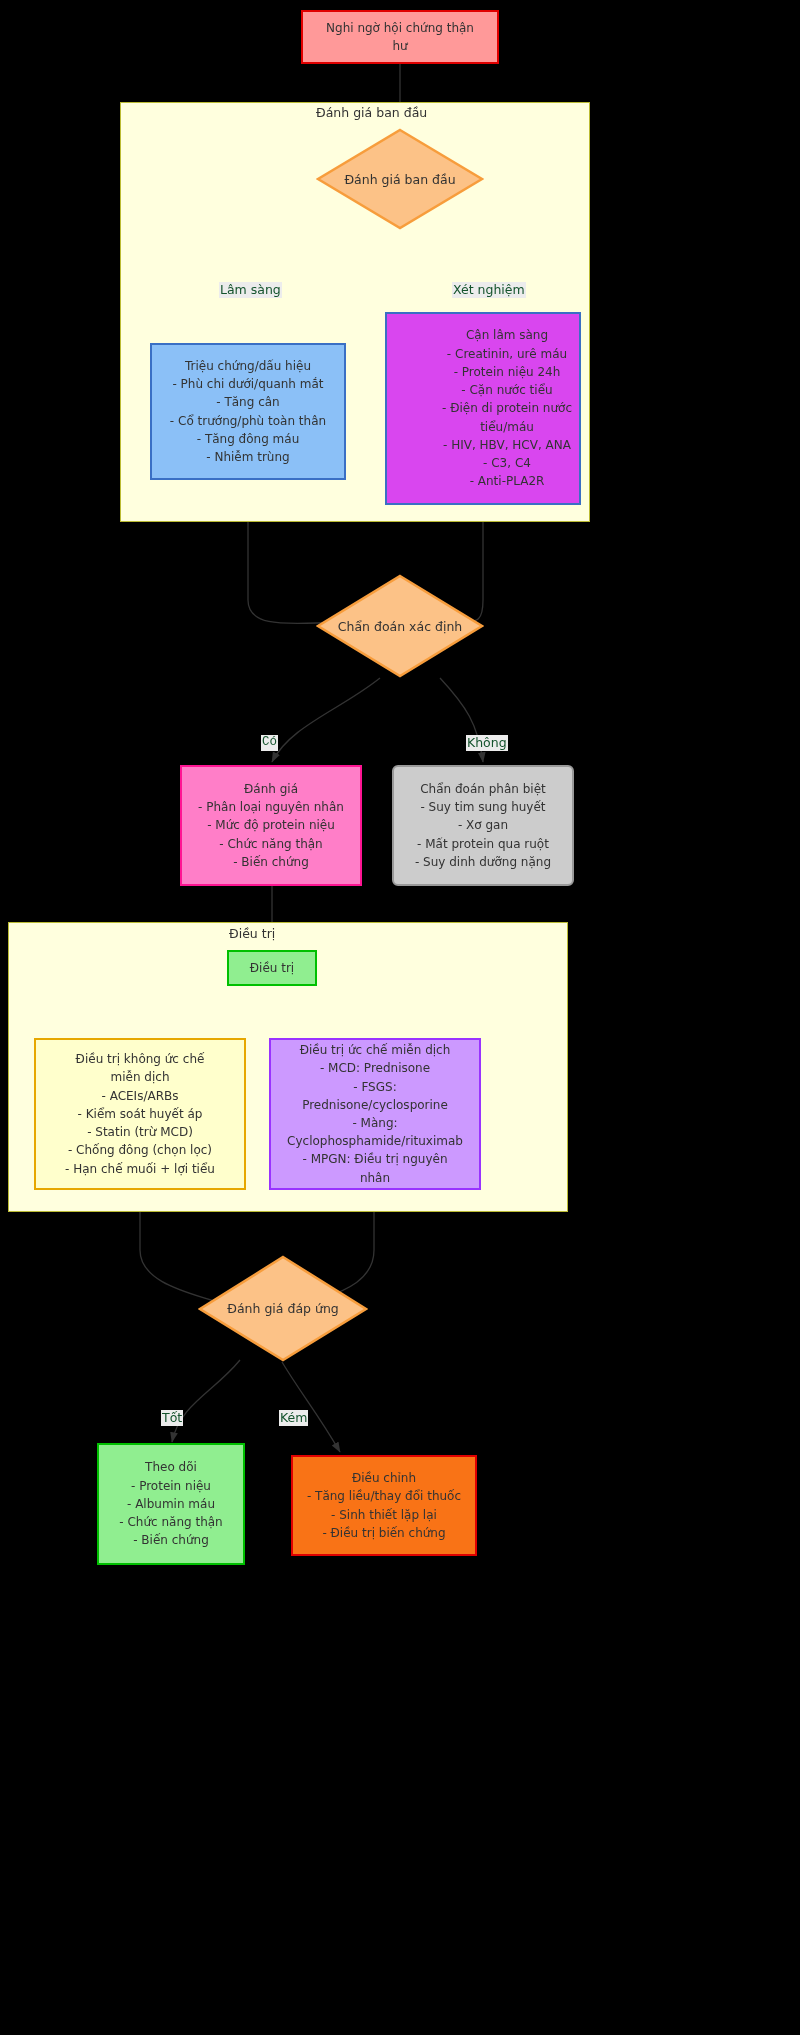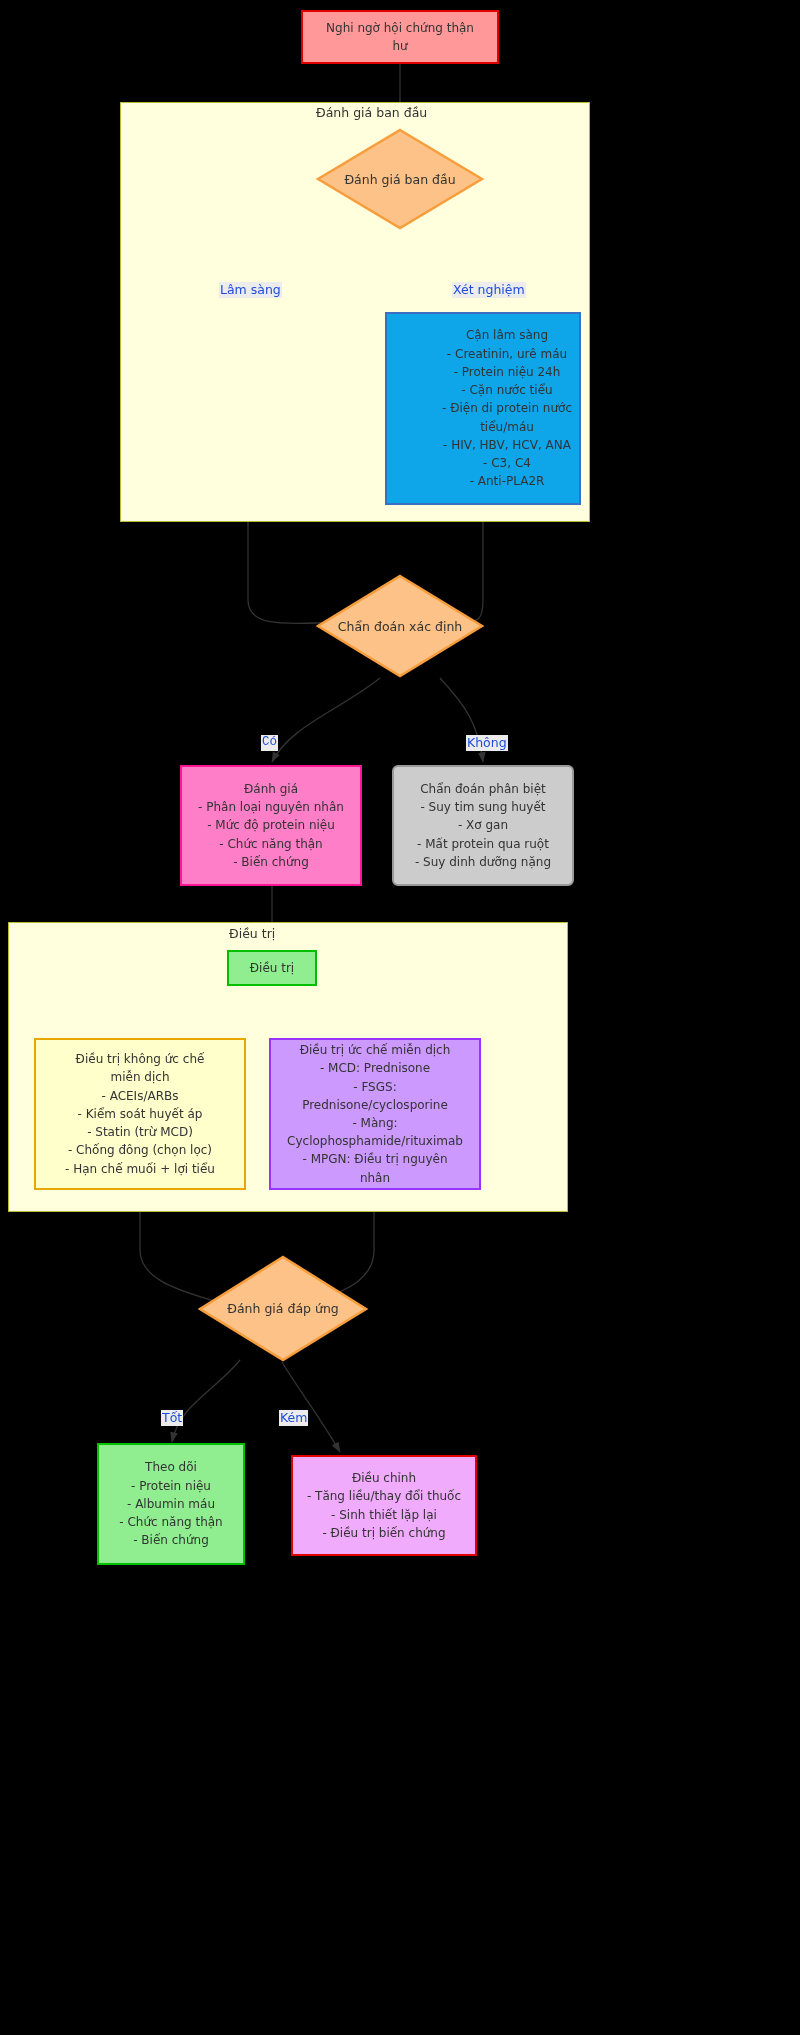--- a/index.html
+++ b/index.html
@@ -7,21 +7,21 @@
   #canvas{position:absolute;left:0;top:0;width:800px;height:2035px;}
   svg.edges{position:absolute;left:0;top:0;width:800px;height:2035px;pointer-events:none;}
   .node{position:absolute;box-sizing:border-box;display:flex;align-items:center;justify-content:center;text-align:center;z-index:3;}
   .node .txt{white-space:pre-line;line-height:1.52;font-size:12px;color:#333;}
   .rect{border-width:2px;border-style:solid;}
   .subgraph{position:absolute;box-sizing:border-box;background:#ffffde;border:1px solid #bbbb33;z-index:1;}
   .sublabel{position:absolute;font-size:12.5px;color:#333;z-index:4;white-space:nowrap;}
   .diamond{position:absolute;z-index:3;}
   .diamond .dshape{position:absolute;left:0;top:0;width:100%;height:100%;}
   .diamond .dtxt{position:absolute;left:0;top:0;width:100%;height:100%;display:flex;align-items:center;justify-content:center;font-size:12.5px;color:#333;white-space:nowrap;}
-  .edgelabel{position:absolute;background:#ececec;font-size:12.5px;color:#1d4ed8;padding:0 1px;z-index:5;white-space:nowrap;line-height:1.25;}
+  .edgelabel{position:absolute;background:#ececec;font-size:12.5px;color:#14532d;padding:0 1px;z-index:5;white-space:nowrap;line-height:1.25;}
 </style>
 </head>
 <body>
 
 <div id="canvas">
 
   <div class="subgraph" style="left:120px;top:102px;width:470px;height:420px;"></div>
   <div class="subgraph" style="left:8px;top:922px;width:560px;height:290px;"></div>
 
   <svg class="edges" viewBox="0 0 800 2035">
@@ -73,22 +73,30 @@
   <div class="diamond" style="left:316px;top:128px;width:168px;height:102px;">
     <svg class="dshape" viewBox="0 0 168 102" preserveAspectRatio="none">
       <polygon points="84,2 166,51 84,100 2,51" fill="#fcc287" stroke="#f79d3c" stroke-width="2.5"></polygon>
     </svg>
     <span class="dtxt">Đánh giá ban đầu</span>
   </div>
 
   <div class="edgelabel" style="left:219px;top:282px;">Lâm sàng</div>
   <div class="edgelabel" style="left:452px;top:282px;">Xét nghiệm</div>
 
+  <div class="node rect" style="left:150px;top:343px;width:196px;height:137px;background:#8bc0f7;border-color:#3a6fc4;">
+    <span class="txt">Triệu chứng/dấu hiệu
+- Phù chi dưới/quanh mắt
+- Tăng cân
+- Cổ trướng/phù toàn thân
+- Tăng đông máu
+- Nhiễm trùng</span>
+  </div>
 
-  <div class="node rect" style="left:385px;top:312px;width:196px;height:193px;background:#0ea5e9;border-color:#3a6fc4;padding-left:48px;">
+  <div class="node rect" style="left:385px;top:312px;width:196px;height:193px;background:#d946ef;border-color:#3a6fc4;padding-left:48px;">
     <span class="txt">Cận lâm sàng
 - Creatinin, urê máu
 - Protein niệu 24h
 - Cặn nước tiểu
 - Điện di protein nước
 tiểu/máu
 - HIV, HBV, HCV, ANA
 - C3, C4
 - Anti-PLA2R</span>
   </div>
@@ -155,20 +163,20 @@
   <div class="edgelabel" style="left:279px;top:1410px;">Kém</div>
 
   <div class="node rect" style="left:97px;top:1443px;width:148px;height:122px;background:#90ee90;border-color:#00c000;">
     <span class="txt">Theo dõi
 - Protein niệu
 - Albumin máu
 - Chức năng thận
 - Biến chứng</span>
   </div>
 
-  <div class="node rect" style="left:291px;top:1455px;width:186px;height:101px;background:#f0abfc;border-color:#e00000;">
+  <div class="node rect" style="left:291px;top:1455px;width:186px;height:101px;background:#f97316;border-color:#e00000;">
     <span class="txt">Điều chỉnh
 - Tăng liều/thay đổi thuốc
 - Sinh thiết lặp lại
 - Điều trị biến chứng</span>
   </div>
 
 </div>
 
 </body></html>

